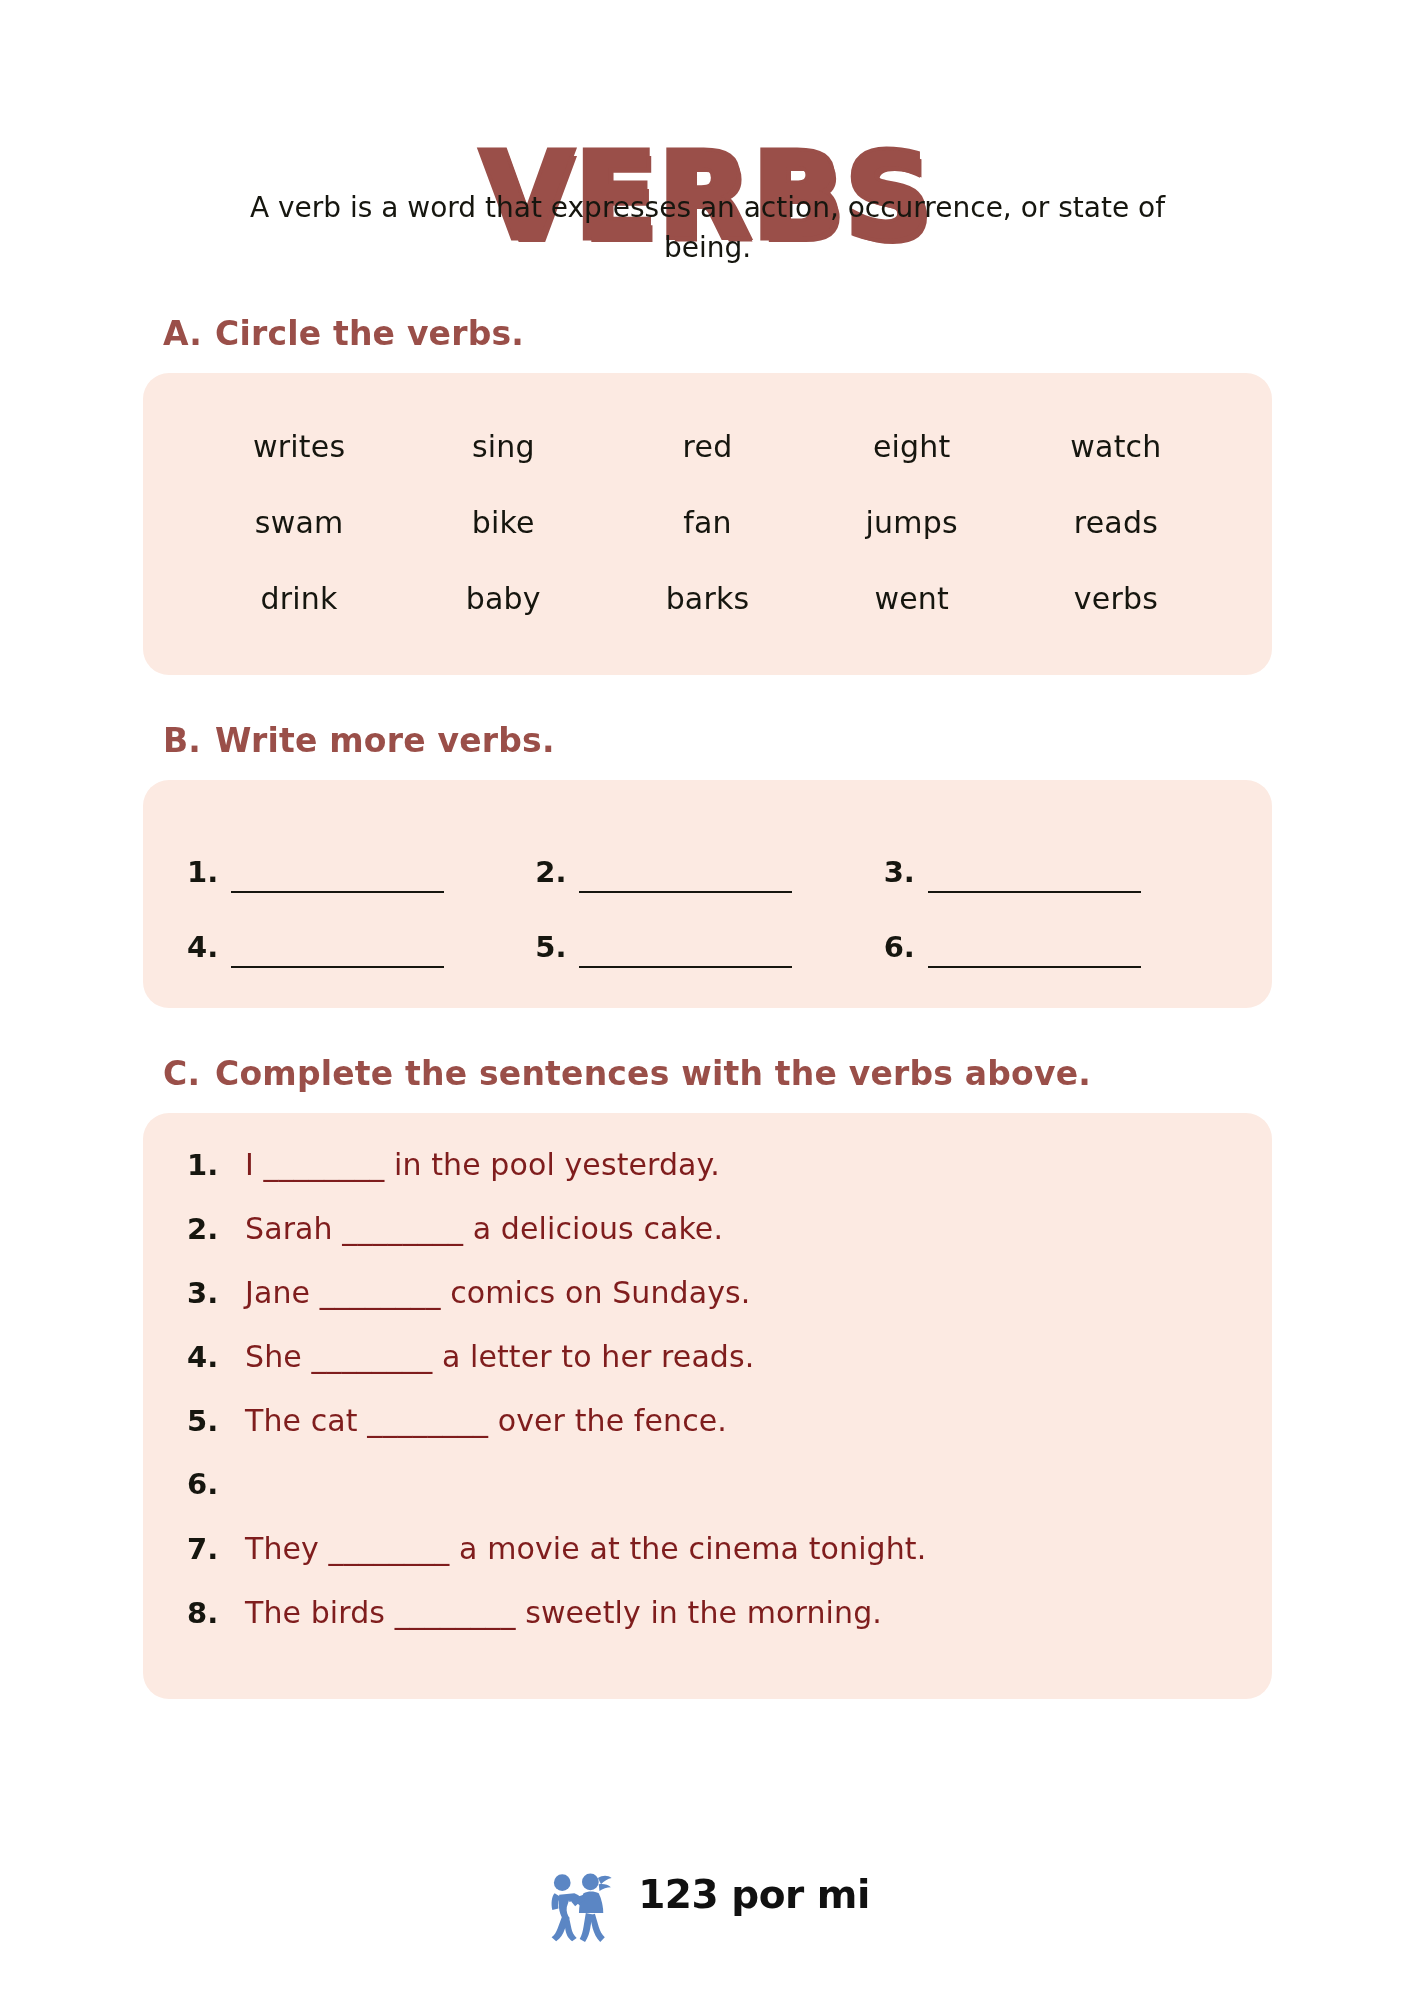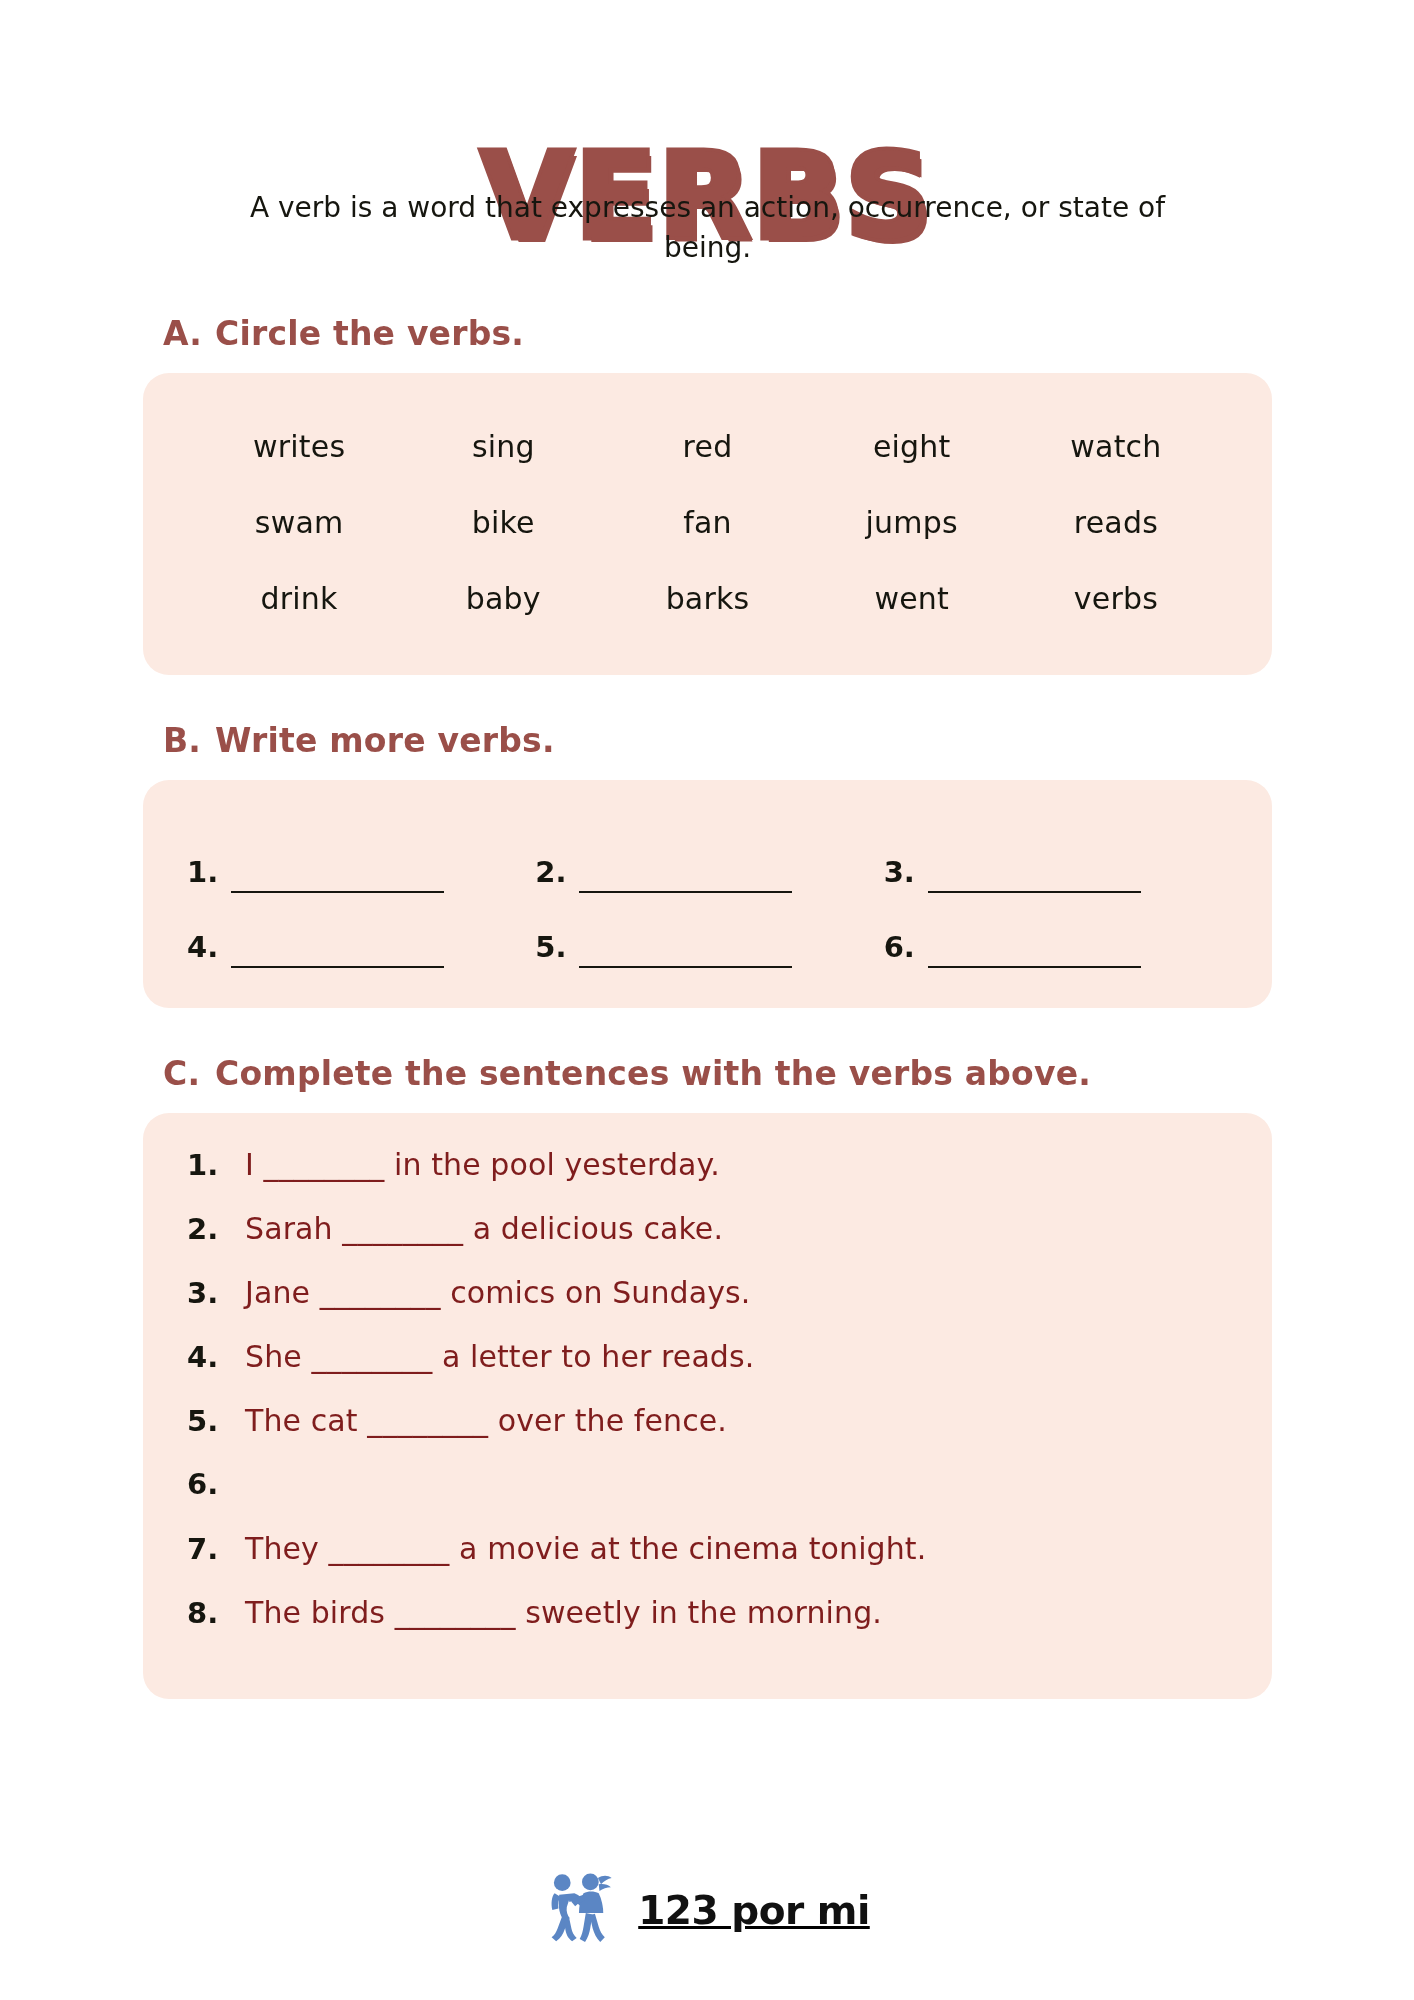--- a/index.html
+++ b/index.html
@@ -171,24 +171,23 @@
     letter-spacing: 0.1px;
   }
 
   
   .footer {
     position: absolute;
     left: 0;
     right: 0;
     bottom: 52px;
     display: flex;
-    align-items: center;
+    align-items: flex-start;
     justify-content: center;
     gap: 18px;
-    text-decoration: underline;
   }
   .footer-logo {
     width: 76px;
     height: 76px;
     flex: none;
     display: block;
   }
   .footer-text {
     font-family: "DejaVu Sans", sans-serif;
     font-weight: 700;

